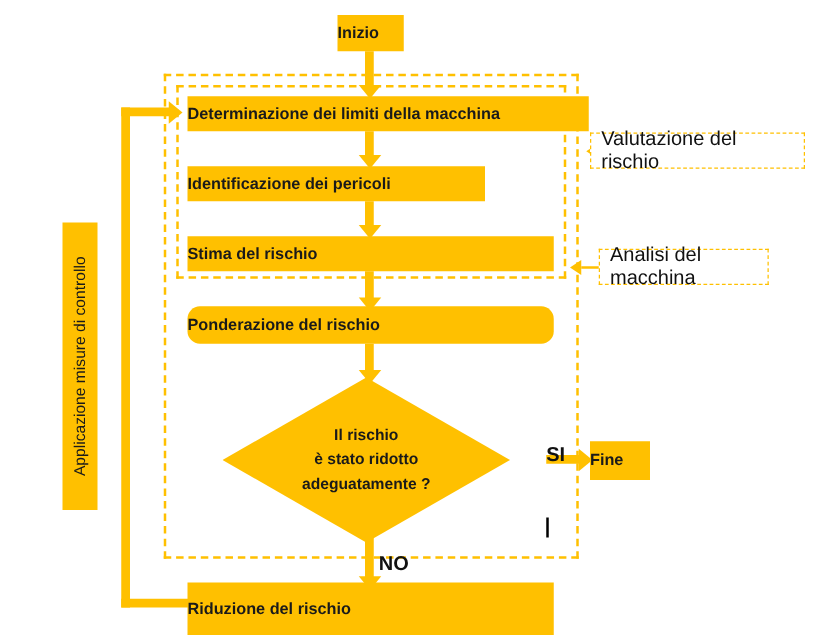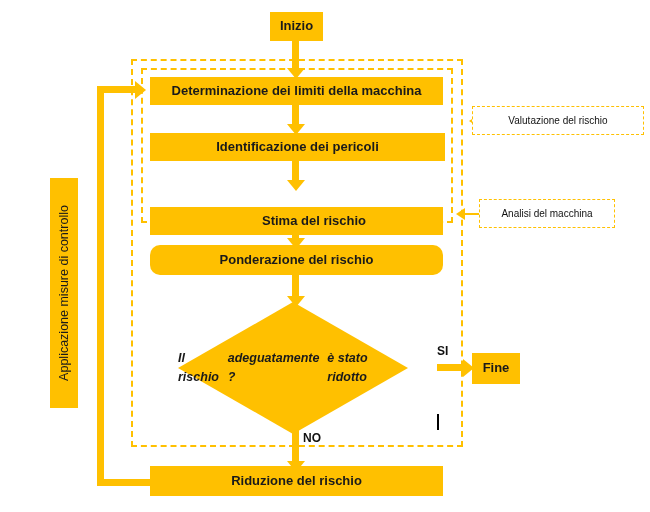--- a/index.html
+++ b/index.html
@@ -18,21 +18,21 @@
     background: #ffffff;
     overflow: hidden;
   }
   .node {
     position: absolute;
     background: #FFC000;
     color: #1a1a1a;
     font-weight: bold;
     display: flex;
     align-items: center;
-    justify-content: center;
+    justify-content: flex-start;
     text-align: center;
     line-height: 1.25;
     box-sizing: border-box;
   }
   .node.terminal { font-size: 13px; }
   .node.process  { font-size: 13px; }
 
   
   .diamond-wrap {
     position: absolute;
@@ -40,30 +40,29 @@
   .diamond-shape {
     position: absolute;
     inset: 0;
     background: #FFC000;
     clip-path: polygon(50% 0%, 100% 50%, 50% 100%, 0% 50%);
   }
   .diamond-text {
     position: absolute;
     inset: 0;
     display: flex;
-    flex-direction: row;
+    flex-direction: column;
     align-items: center;
     justify-content: center;
     font-size: 12.5px;
     font-weight: bold;
     color: #1a1a1a;
     line-height: 1.55;
     z-index: 2;
     pointer-events: none;
-    font-style: italic;
   }
 
   
   .vline {
     position: absolute;
     background: #FFC000;
     width: 7px;
   }
   .hline {
     position: absolute;
@@ -110,21 +109,21 @@
     border: 2px dashed #FFC000;
   }
 
   
   .callout {
     position: absolute;
     box-sizing: border-box;
     display: flex;
     align-items: center;
     justify-content: center;
-    font-size: 10px;
+    font-size: 16px;
     color: #111;
     background: #ffffff;
     padding: 0 8px;
   }
   .callout.dashdot { border: 1.5px dashed #FFC000; }
   .callout.dashed  { border: 1.5px dashed #FFC000; }
 
   
   .vlabel {
     position: absolute;
@@ -136,24 +135,25 @@
     box-sizing: border-box;
   }
   .vlabel span {
     transform: rotate(-90deg);
     white-space: nowrap;
     font-size: 12.5px;
   }
 
   .edge-label {
     position: absolute;
-    font-size: 12px;
+    font-size: 16px;
     font-weight: bold;
     color: #111;
     white-space: nowrap;
+    margin-top: 12px;
   }
   .tick-mark {
     position: absolute;
     width: 2px;
     background: #000;
   }
 </style>
 </head>
 <body>
 
@@ -192,50 +192,50 @@
   <div class="arrow-right" style="left:135px; top:81px;"></div>
 
   <div class="vlabel" style="left:50px; top:178px; width:28px; height:230px;">
     <span>Applicazione misure di controllo</span>
   </div>
 
   <div class="node terminal" style="left:270px; top:12px; width:53px; height:29px;">
     <span>Inizio</span>
   </div>
 
-  <div class="node process" style="left:150px; top:77px; width:293px; height:28px;">
+  <div class="node process" style="left:150px; top:77px; width:321px; height:28px;">
     <span>Determinazione dei limiti della macchina</span>
   </div>
 
-  <div class="node process" style="left:150px; top:133px; width:295px; height:28px;">
+  <div class="node process" style="left:150px; top:133px; width:238px; height:28px;">
     <span>Identificazione dei pericoli</span>
   </div>
 
-  <div class="node process" style="left:150px; top:207px; width:293px; height:28px;padding-left:35px;">
+  <div class="node process" style="left:150px; top:189px; width:293px; height:28px;">
     <span>Stima del rischio</span>
   </div>
 
   <div class="node process" style="left:150px; top:245px; width:293px; height:30px;border-radius:10px;">
     <span>Ponderazione del rischio</span>
   </div>
 
   <div class="diamond-wrap" style="left:178px; top:302px; width:230px; height:132px;">
     <div class="diamond-shape"></div>
     <div class="diamond-text">
       <div>Il rischio</div>
+      <div>è stato ridotto</div>
       <div>adeguatamente ?</div>
-      <div>è stato ridotto</div>
     </div>
   </div>
 
   <div class="node terminal" style="left:472px; top:353px; width:48px; height:31px;">
     <span>Fine</span>
   </div>
 
-  <div class="node process" style="left:150px; top:466px; width:293px; height:30px;">
+  <div class="node process" style="left:150px; top:466px; width:293px; height:42px;">
     <span>Riduzione del rischio</span>
   </div>
 
   <div class="thinline" style="left:479px; top:120px; width:28px;"></div>
   <div class="arrow-left" style="left:469px; top:115px;"></div>
   <div class="callout dashdot" style="left:472px; top:106px; width:172px; height:29px;">
     <span>Valutazione del rischio</span>
   </div>
 
   <div class="thinline" style="left:465px; top:213px; width:40px;"></div>

